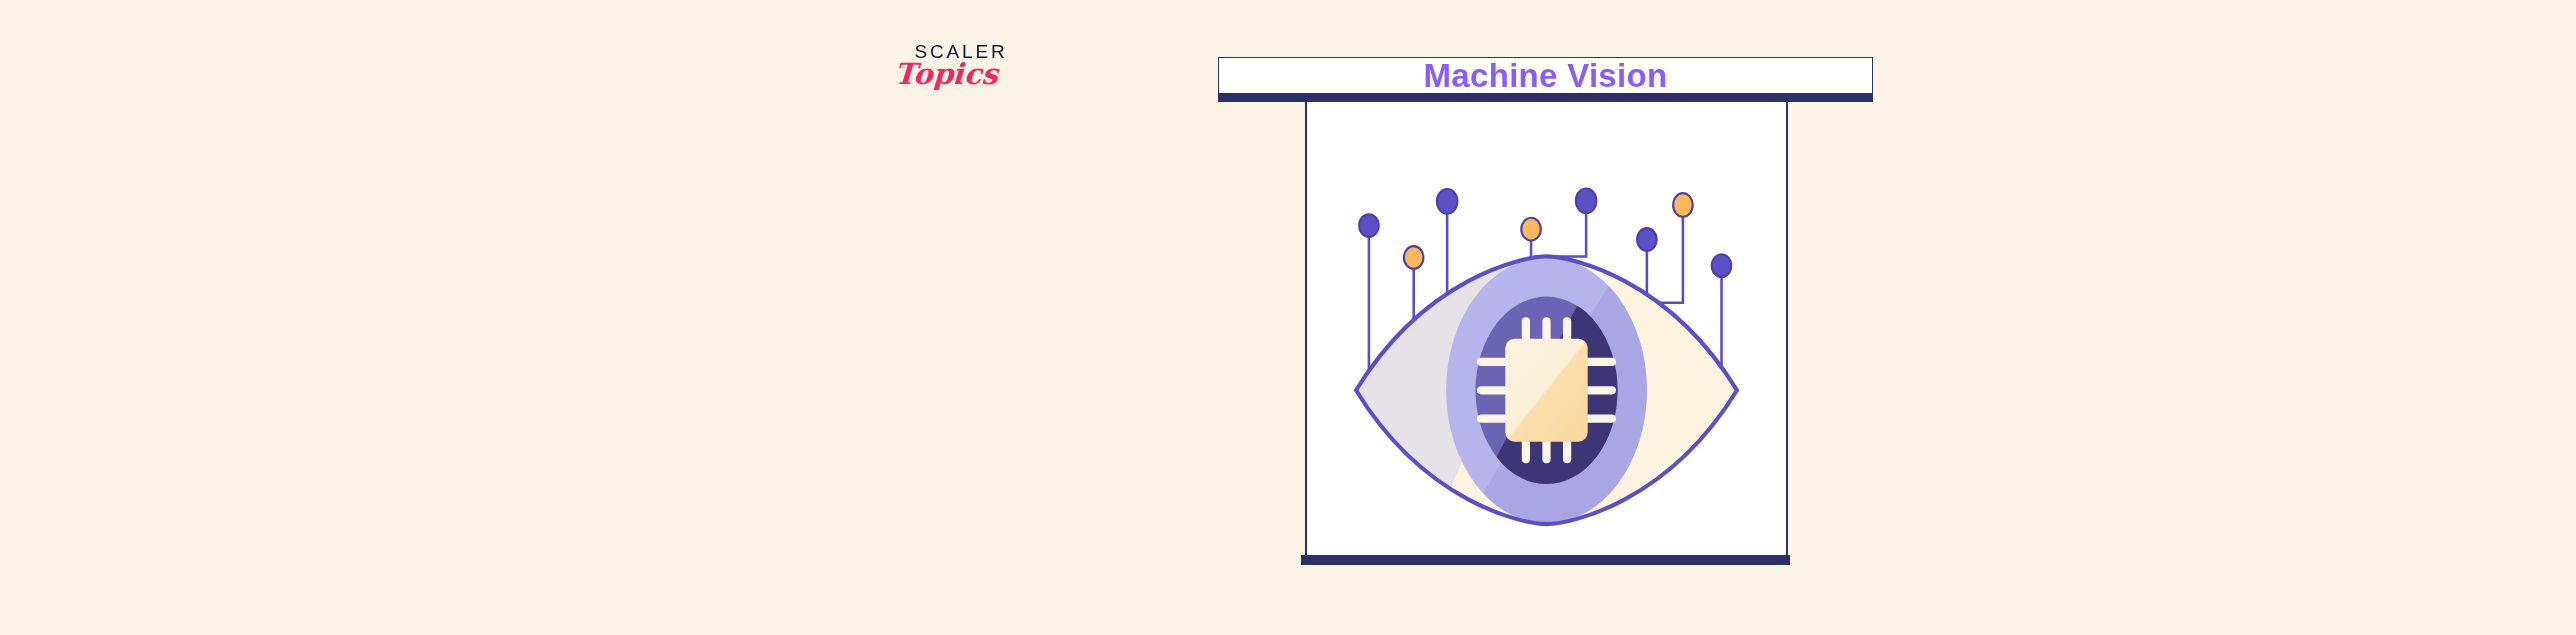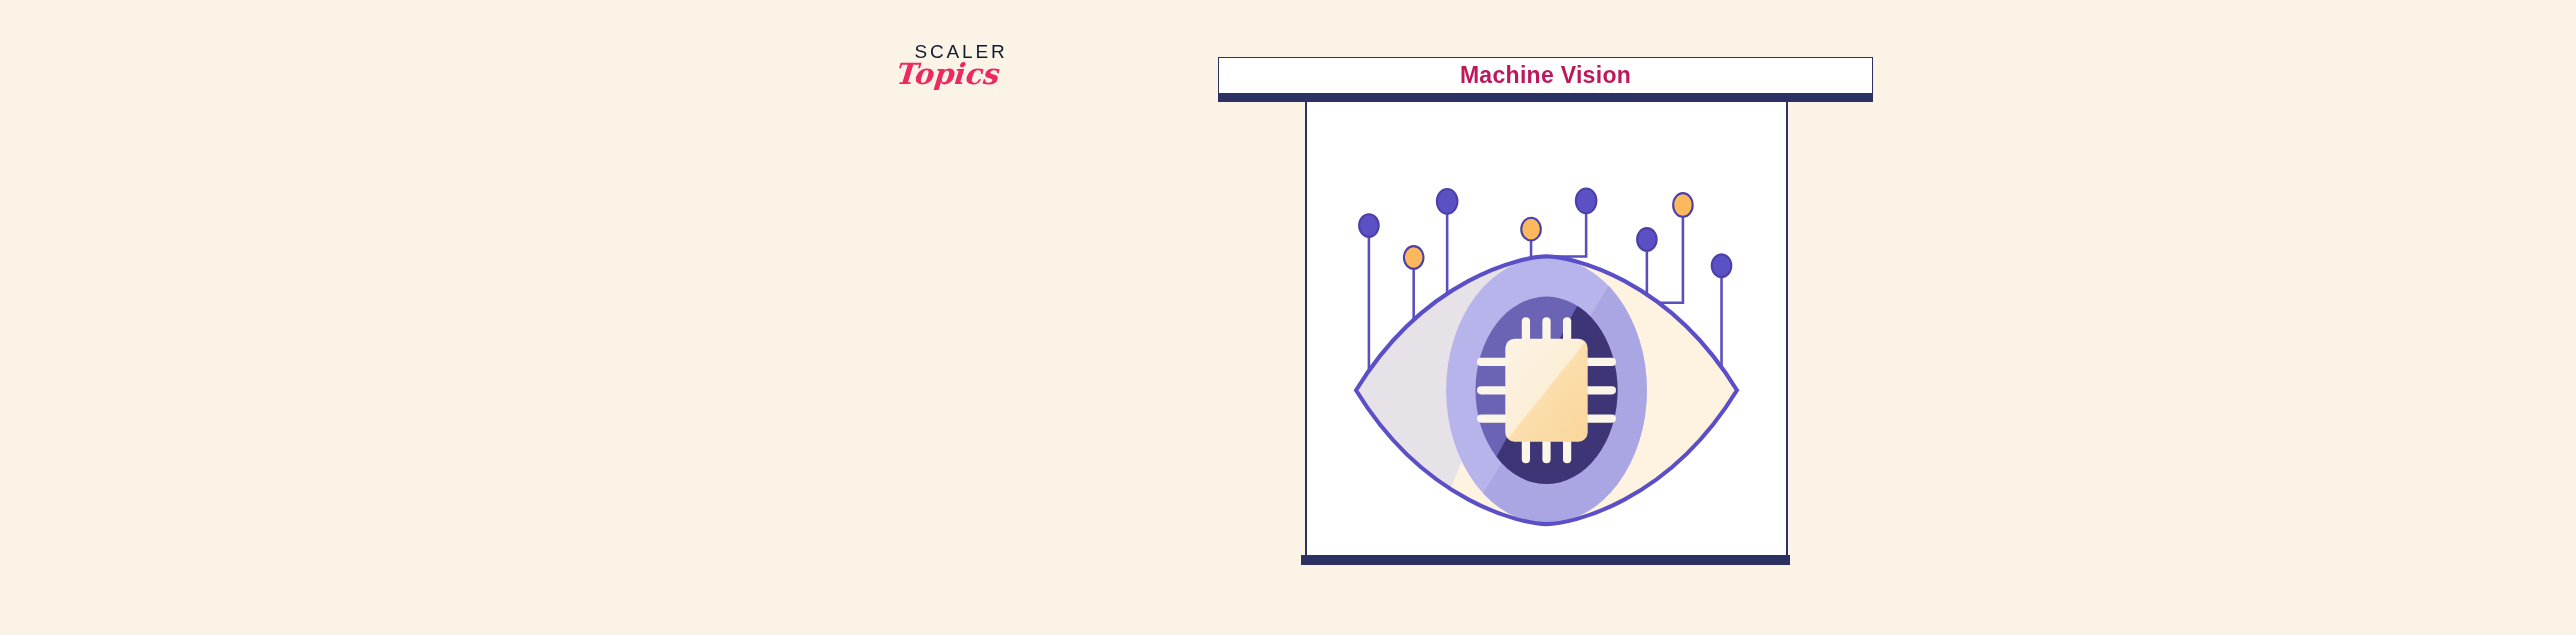--- a/index.html
+++ b/index.html
@@ -87,23 +87,23 @@
     position: absolute;
     left: 0;
     top: 0;
     width: 655px;
     height: 37px;
     display: flex;
     align-items: center;
     justify-content: center;
     font-family: "Liberation Sans", sans-serif;
     font-weight: 700;
-    font-size: 23px;
+    font-size: 33px;
     letter-spacing: 0.3px;
-    color: #be185d;
+    color: #8b5cf6;
     white-space: nowrap;
   }
 
   .card-body {
     position: absolute;
     left: 87px;
     top: 45px;
     width: 483px;
     height: 453px;
     background: #FFFFFF;

